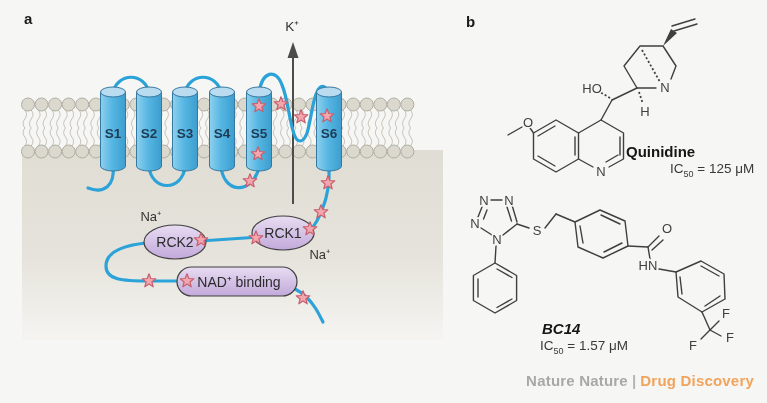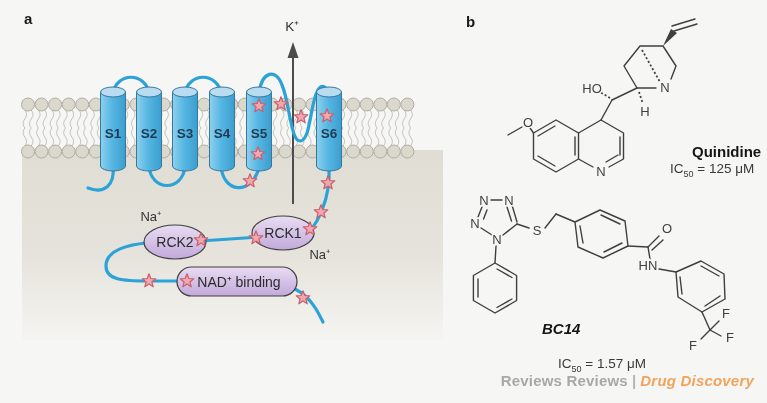--- a/index.html
+++ b/index.html
@@ -15,21 +15,21 @@
   .ion-label{font-size:13px;fill:#333;}
   .atom{font-size:13px;fill:#3f3f3f;paint-order:stroke;stroke:#f6f6f5;stroke-width:3px;}
   .bond{stroke:#3f3f3f;stroke-width:1.4;fill:none;stroke-linecap:round;stroke-linejoin:round;}
   .bond-hash{stroke:#3f3f3f;stroke-width:1.8;fill:none;stroke-dasharray:2,2.2;}
   .compound-name{position:absolute;font-size:15px;font-weight:bold;color:#161616;}
   .ic50{position:absolute;font-size:13.5px;color:#3a3a3a;}
   .ic50 sub{font-size:9px;}
   .footer{position:absolute;top:372px;right:13px;font-size:15px;font-weight:600;letter-spacing:.2px;}
   .footer .fj{color:#a8a8a8;}
   .footer .fsep{color:#b4b4b4;padding:0 4px;}
-  .footer .ft{color:#f2a35c;font-style:italic;}
+  .footer .ft{color:#f2a35c;}
 </style>
 </head>
 <body>
 
 <div class="canvas">
 
   <div class="panel-label" style="left:24px;top:10px;">a</div>
 
   <svg id="panelA" style="left:0;top:0;" width="450" height="403" viewBox="0 0 450 403">
     <defs>
@@ -401,25 +401,25 @@
     <text class="atom" x="475" y="228" text-anchor="middle">N</text>
     <text class="atom" x="497" y="244" text-anchor="middle">N</text>
     <text class="atom" x="537" y="235" text-anchor="middle">S</text>
     <text class="atom" x="667" y="233" text-anchor="middle">O</text>
     <text class="atom" x="648" y="270" text-anchor="middle">HN</text>
     <text class="atom" x="726" y="318" text-anchor="middle">F</text>
     <text class="atom" x="730" y="342" text-anchor="middle">F</text>
     <text class="atom" x="693" y="350" text-anchor="middle">F</text>
   </svg>
 
-  <div class="compound-name" style="left:692px;top:143px;">Quinidine</div>
+  <div class="compound-name" style="left:626px;top:143px;">Quinidine</div>
   <div class="ic50" style="left:662px;top:161px;margin-left:8px;">
     <span>IC</span><sub>50</sub><span> = 125 μM</span>
   </div>
   <div class="compound-name" style="left:542px;top:320px;font-style:italic;">BC14</div>
-  <div class="ic50" style="left:558px;top:338px;margin-top:18px;">
+  <div class="ic50" style="left:540px;top:338px;">
     <span>IC</span><sub>50</sub><span> = 1.57 μM</span>
   </div>
 
   <div class="footer">
-    <span class="fj">Reviews Reviews</span><span class="fsep">|</span><span class="ft">Drug Discovery</span>
+    <span class="fj">Nature Nature</span><span class="fsep">|</span><span class="ft">Drug Discovery</span>
   </div>
 </div>
 
 </body></html>

